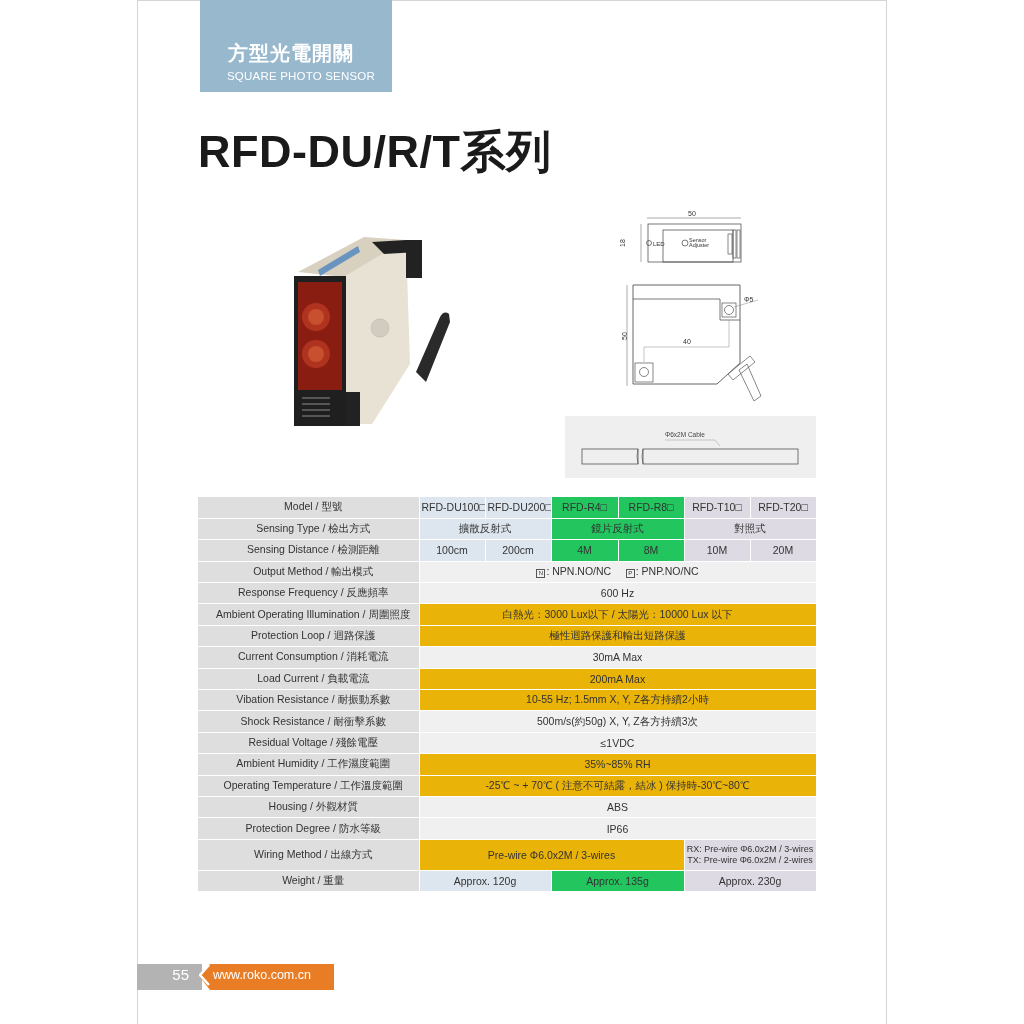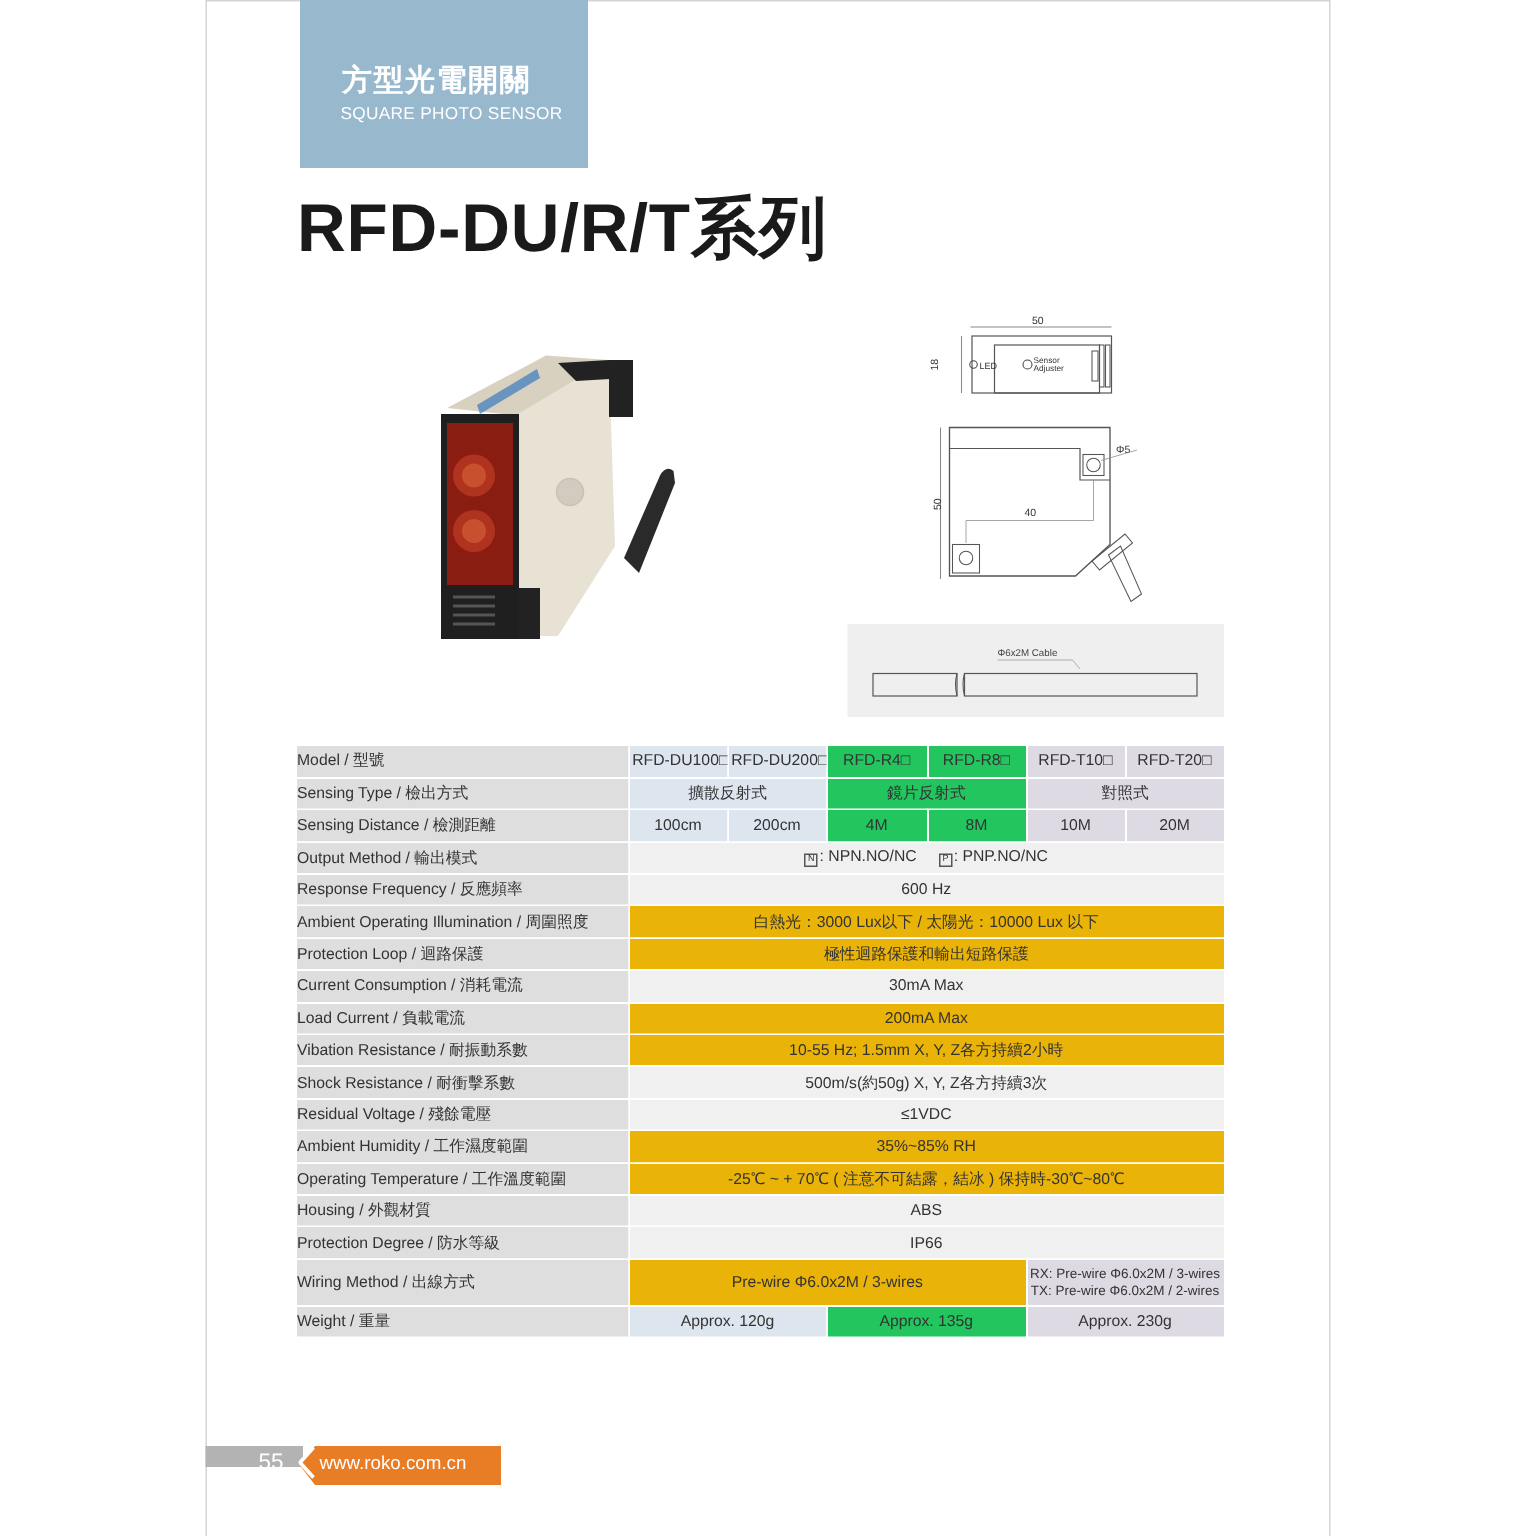--- a/index.html
+++ b/index.html
@@ -3,49 +3,49 @@
 <meta charset="utf-8">
 <style>
   * { box-sizing: border-box; margin: 0; padding: 0; }
   html, body { width: 1024px; height: 1024px; background: #ffffff; overflow: hidden; }
   body { position: relative; font-family: "DejaVu Sans", "Liberation Sans", sans-serif; color: #333; }
 
   .page-border-left { position: absolute; left: 137px; top: 0; width: 1px; height: 1024px; background: #d4d4d4; }
   .page-border-right { position: absolute; left: 886px; top: 0; width: 1px; height: 1024px; background: #d4d4d4; }
   .page-border-top { position: absolute; left: 137px; top: 0; width: 750px; height: 1px; background: #d4d4d4; }
 
-  .category-tab { position: absolute; left: 200px; top: 0; width: 192px; height: 112px; background: #98b8cd; color: #fff; }
+  .category-tab { position: absolute; left: 200px; top: 0; width: 192px; height: 92px; background: #98b8cd; color: #fff; }
   .category-tab .cn { position: absolute; left: 28px; top: 40px; font-size: 20px; font-weight: bold; letter-spacing: 1px; }
   .category-tab .en { position: absolute; left: 27px; top: 70px; font-family: "Liberation Sans", sans-serif; font-size: 11.5px; letter-spacing: 0.2px; text-align: center; }
 
   .series-title { position: absolute; left: 198px; top: 122px; font-family: "Liberation Sans", sans-serif; font-weight: bold; font-size: 45px; color: #1a1a1a; letter-spacing: 0.5px; }
 
   
   .product { position: absolute; left: 288px; top: 232px; width: 180px; height: 200px; }
 
   
   .drawing { position: absolute; }
   .drawing svg { display: block; }
   .cable-box { position: absolute; left: 565px; top: 416px; width: 251px; height: 62px; background: #efefef; }
 
   
   .spec-table { position: absolute; left: 198px; top: 497px; width: 618px; border-collapse: collapse; table-layout: fixed; font-family: "Liberation Sans", sans-serif; font-size: 10.5px; color: #333; }
   .spec-table td { height: 21.4px; border-bottom: 1px solid #fff; border-right: 1px solid #fff; text-align: center; padding: 0 2px; white-space: nowrap; overflow: hidden; }
-  .spec-table td.label { text-align: left; padding-left: 0; background: #dedede; }
+  .spec-table td.label { text-align: center; padding-left: 12px; background: #dedede; }
   .spec-table td.v-light { background: #f0f0f0; }
   .spec-table td.v-dark { background: #eab308; }
   .spec-table td.du { background: #dde6ef; }
   .spec-table td.r { background: #22c55e; margin-top: 40px; }
   .spec-table td.t { background: #dedae3; }
   .spec-table tr.tall td { height: 31px; }
   .spec-table td.small { font-size: 9px; line-height: 11px; }
   .boxglyph { display: inline-block; width: 9px; height: 9px; border: 1px solid #555; font-size: 6px; line-height: 7px; text-align: center; vertical-align: 0px; margin-right: 1px; }
 
   
-  .footer-page { position: absolute; left: 137px; top: 964px; width: 65px; height: 14px; background: #b3b3b3; color: #fff; font-family: "Liberation Sans", sans-serif; font-size: 15px; line-height: 22px; text-align: right; padding-right: 13px; }
+  .footer-page { position: absolute; left: 137px; top: 964px; width: 65px; height: 26px; background: #b3b3b3; color: #fff; font-family: "Liberation Sans", sans-serif; font-size: 15px; line-height: 22px; text-align: right; padding-right: 13px; }
   .footer-url { position: absolute; left: 200px; top: 964px; width: 134px; height: 26px; background: #e87d26; color: #fff; font-family: "Liberation Sans", sans-serif; font-size: 12.5px; line-height: 22px; padding-left: 13px; clip-path: polygon(10px 0, 100% 0, 100% 100%, 10px 100%, 0 50%); }
   .footer-chevron { position: absolute; left: 199px; top: 964px; width: 12px; height: 22px; }
 </style>
 </head>
 <body>
 
 <div class="page-border-top"></div>
 <div class="page-border-left"></div>
 <div class="page-border-right"></div>
 

